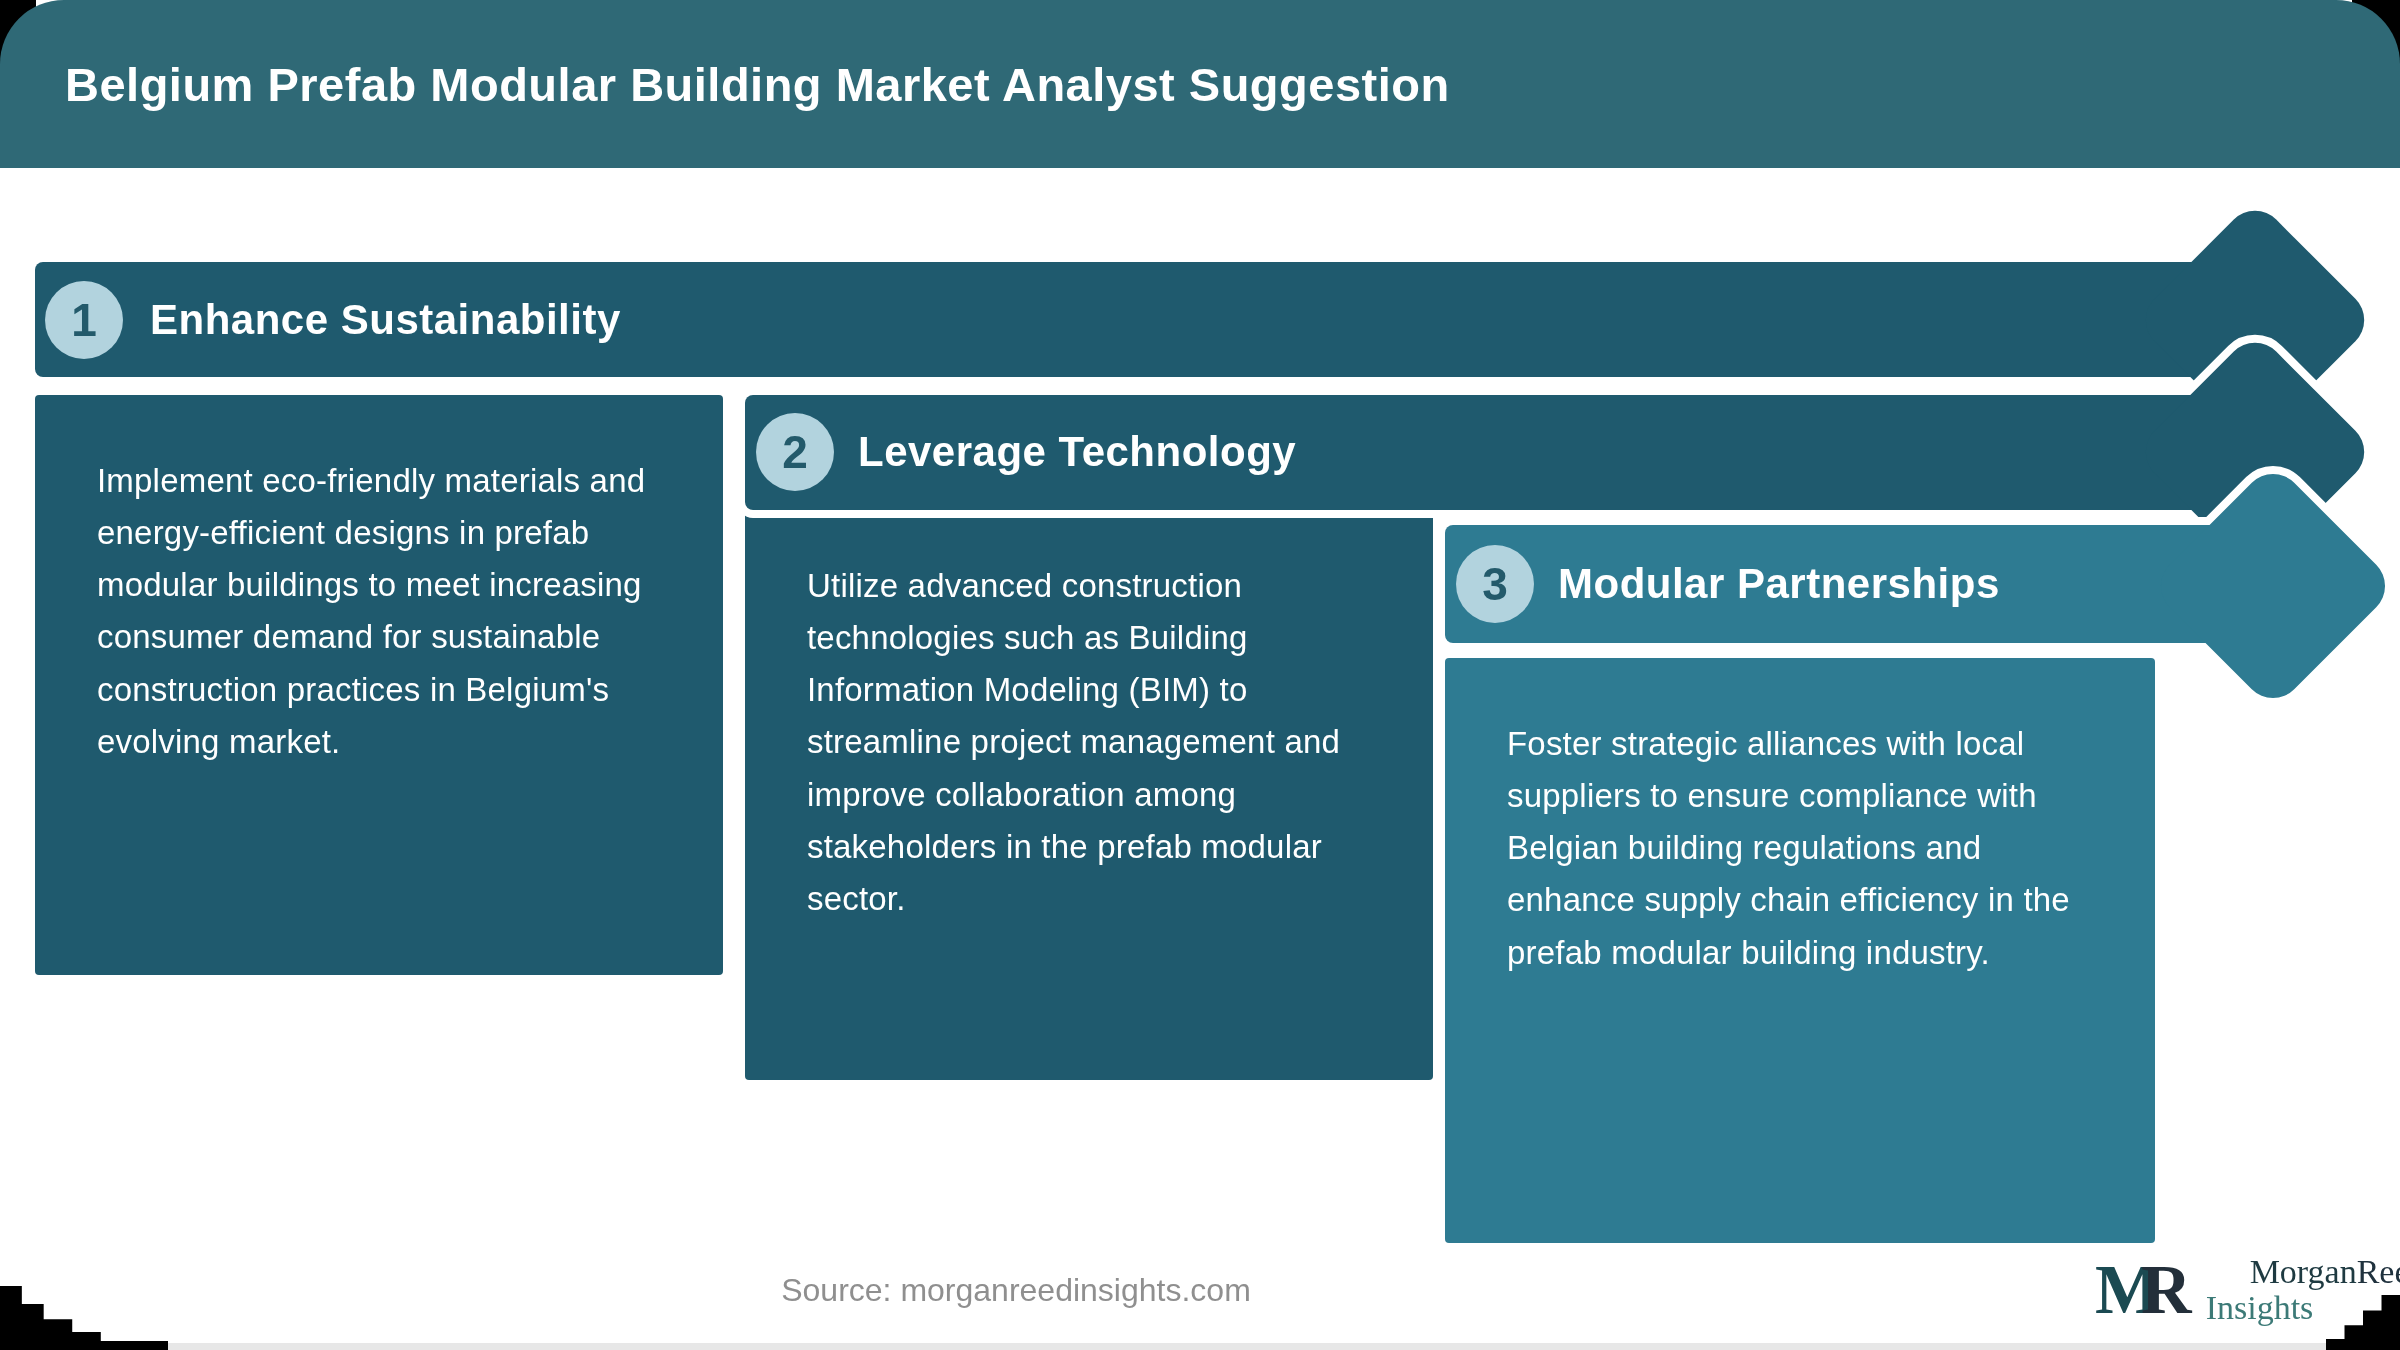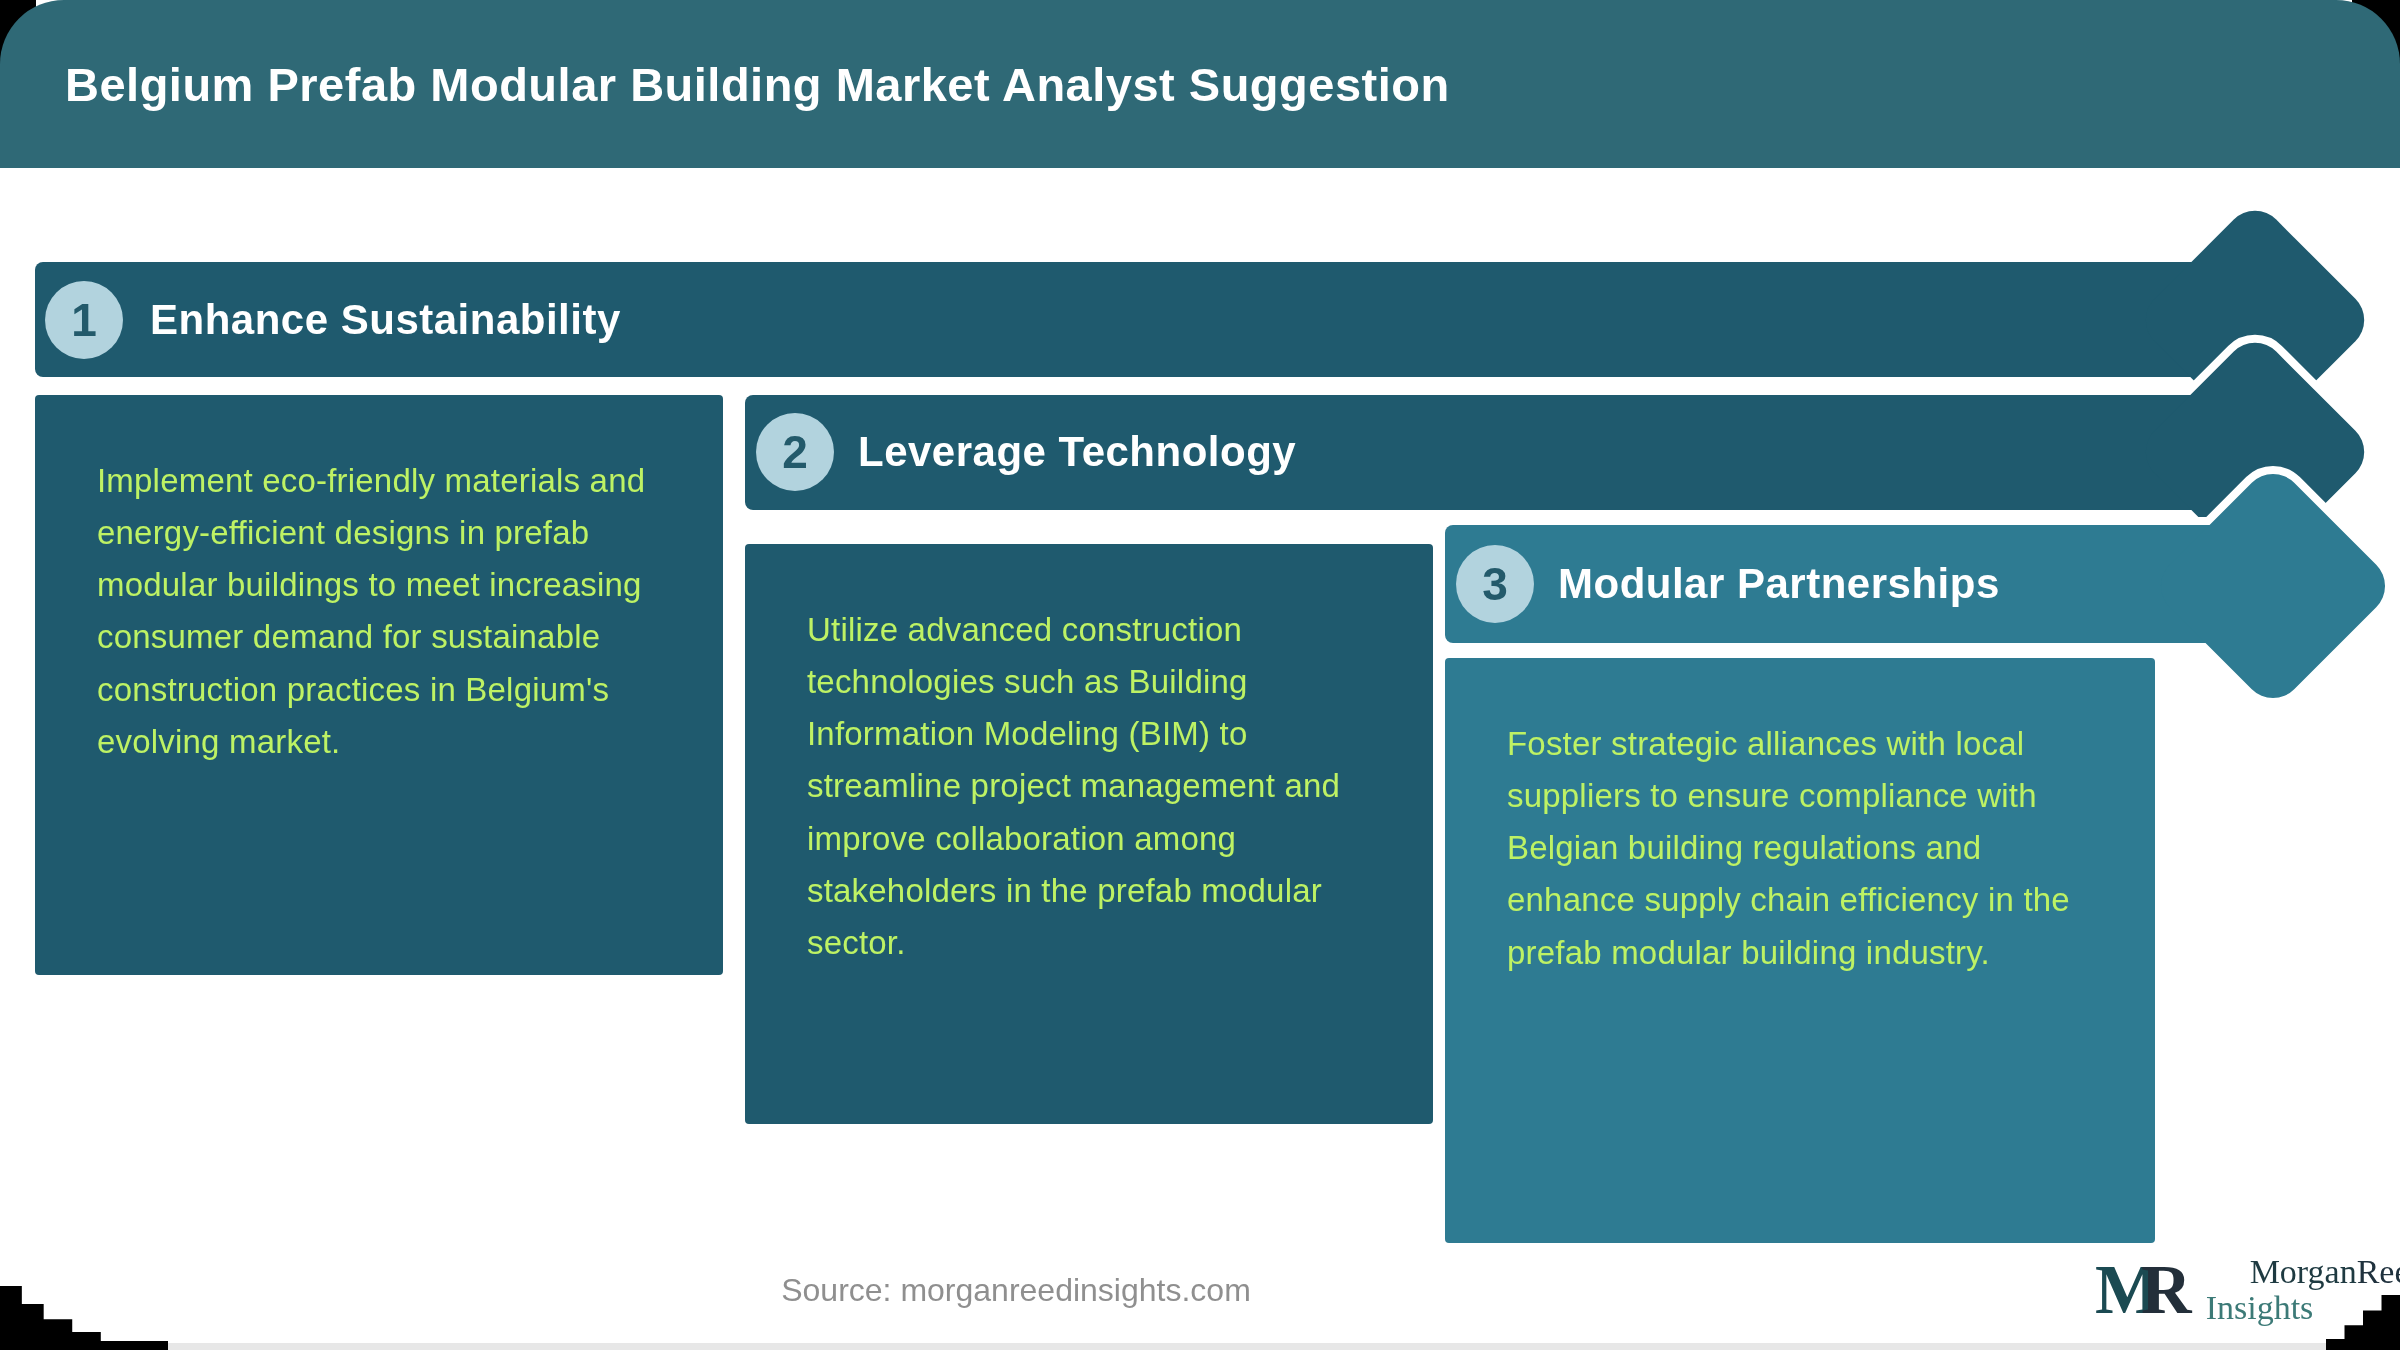--- a/index.html
+++ b/index.html
@@ -46,28 +46,28 @@
     position:absolute;color:#ffffff;font-size:42px;font-weight:700;
     letter-spacing:0.5px;z-index:8;height:78px;
     display:flex;align-items:center;
   }
   #label-1{left:150px;top:281px;}
   #label-2{left:858px;top:413px;}
   #label-3{left:1558px;top:545px;}
   
   .desc-box{
     position:absolute;z-index:2;
-    color:#bef264;font-size:33px;line-height:1.58;
+    color:#ffffff;font-size:33px;line-height:1.58;
     letter-spacing:0.2px;
     padding:60px 42px 0 62px;
     box-sizing:border-box;
     border-radius:4px;
   }
   #box-1{left:35px;top:395px;width:688px;height:580px;background:#1f5a6e;}
-  #box-2{left:745px;top:544px;width:688px;height:580px;background:#1f5a6e;}
+  #box-2{left:745px;top:500px;width:688px;height:580px;background:#1f5a6e;}
   #box-3{left:1445px;top:658px;width:710px;height:585px;background:#2e7b92;}
   
   .source-line{
     position:absolute;left:0;top:1272px;width:2032px;
     text-align:center;color:#8f8f8f;font-size:32px;z-index:2;
   }
   .logo{
     position:absolute;left:2095px;top:1254px;z-index:4;
     display:flex;align-items:center;gap:14px;
     font-family:"Liberation Serif", serif;

